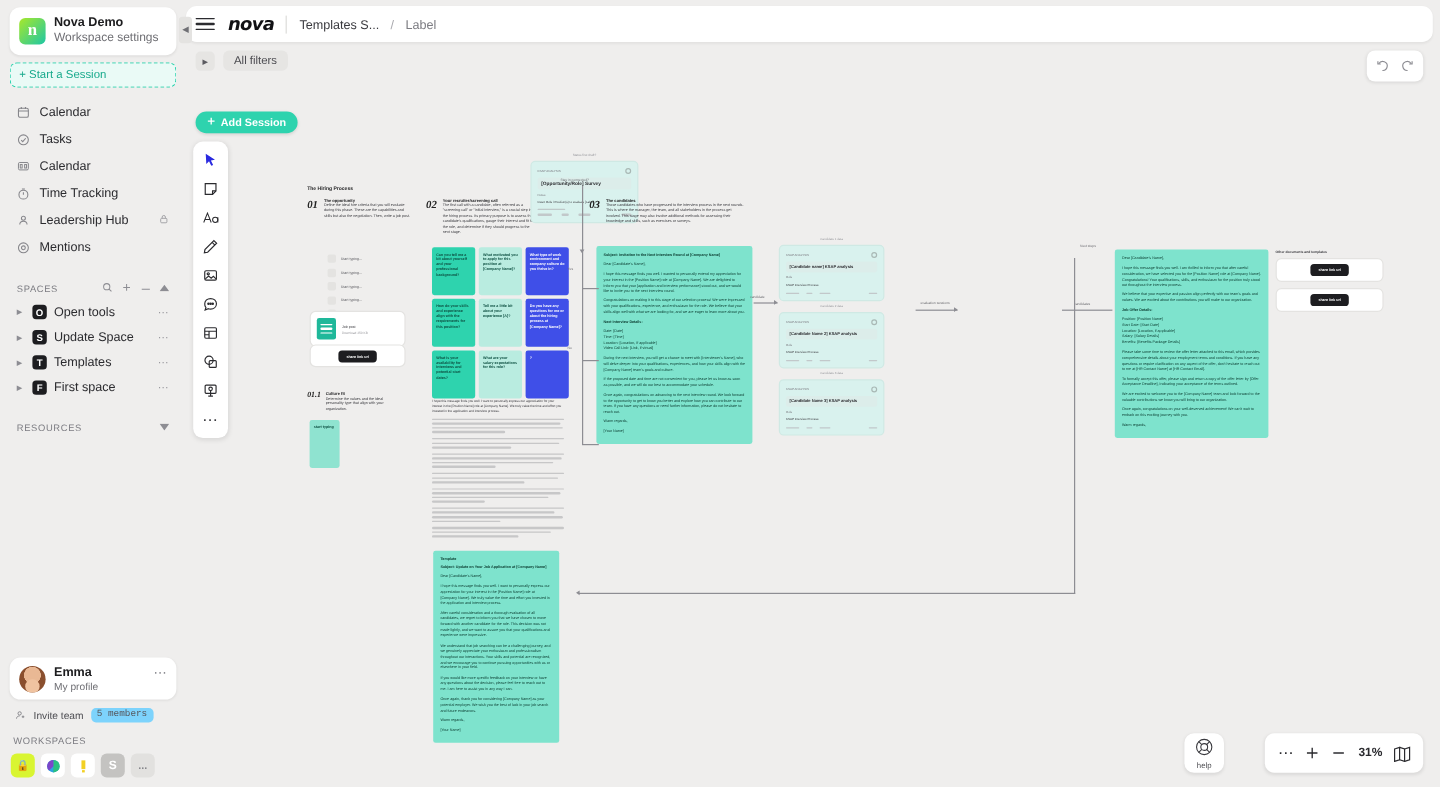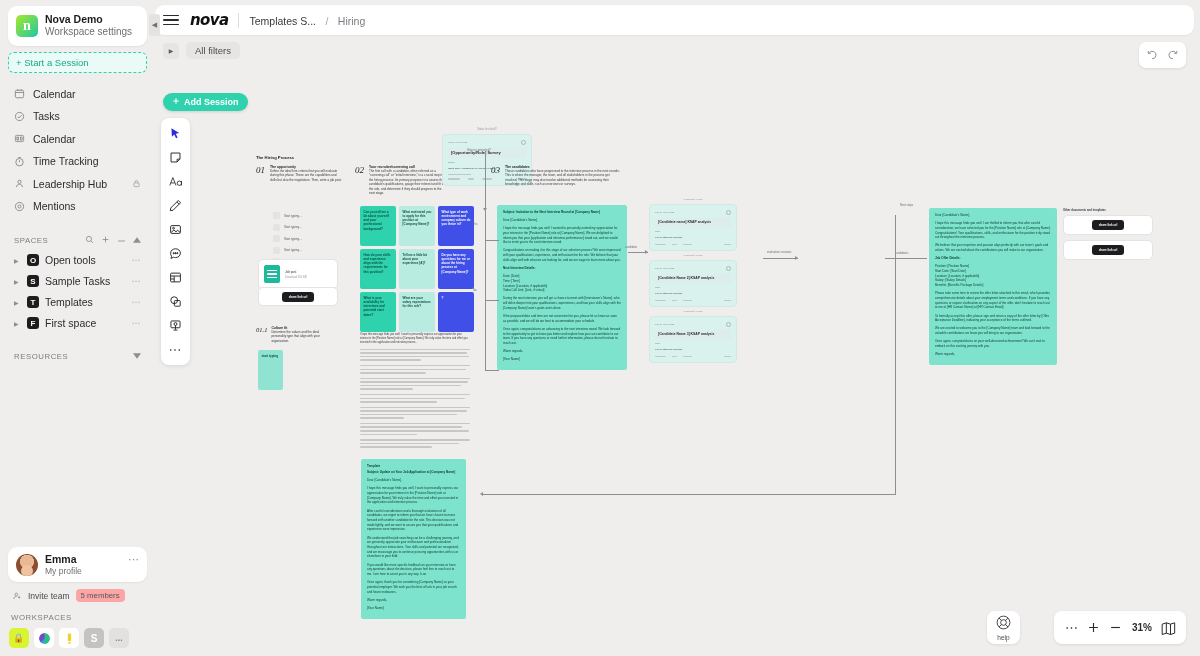--- a/index.html
+++ b/index.html
@@ -121,22 +121,22 @@
     content:""; position:absolute; left:5px; top:11px; width:12px; height:12px;
     border-radius:50%; background:#f0c3a0;
   }
   .p-name { font-size: 10.5px; color: #1d1d1f; font-weight: 600; line-height: 1.2; }
   .p-sub { font-size: 8.5px; color: #6f6f74; line-height: 1.2; }
   .profile-card .dots { margin-left: auto; color: #8d8d93; font-size: 11px; align-self: flex-start; cursor:pointer; }
 
   .invite-row { display: flex; align-items: center; gap: 6px; margin-top: 7px; padding-left: 3px; }
   .invite-row .lbl { font-size: 8.5px; color: #4b4b50; cursor: pointer; }
   .badge {
-    background: #fca5a5; color: #56565b;
-    font-size: 7.8px; border-radius: 4px; padding: 2px 5px;
+    background: #7dd3fc; color: #56565b;
+    font-size: 7.8px; border-radius: 4px; padding: 2px 5px; font-family: Liberation Mono, monospace;
   }
   .ws-head {
     font-size: 7.8px; letter-spacing: .55px; color: #7c7c82;
     text-transform: uppercase; margin-top: 11px; padding-left: 3px;
   }
   .ws-row { display: flex; gap: 5px; margin-top: 6px; padding-left: 1px; }
   .ws-tile {
     width: 20px; height: 20px; border-radius: 5px;
     display: flex; align-items: center; justify-content: center;
     font-size: 10px; font-weight: 600; cursor: pointer;
@@ -275,21 +275,21 @@
     min-width: 20px; height: 22px; border-radius: 5px;
     display:flex; align-items:center; justify-content:center;
     cursor:pointer; color:#2b2b2f; font-size: 14px;
   }
   .zb.pct { font-size: 10px; font-weight: 600; padding: 0 4px; min-width: 28px; }
   .zb.dots3 { font-size: 13px; letter-spacing:1px; }
 
   
   .bd { position: absolute; }
   .board-title { font-size: 4.2px; font-weight: 700; color: #1d1d1f; }
-  .sect-num { font-family: "Liberation Serif", serif; font-style: italic; font-size: 9px; color: #222; font-weight: 400; }
+  .sect-num { font-family: "Liberation Serif", serif; font-style: italic; font-size: 9px; color: #222; font-weight: 700; }
   .sect-h { font-size: 3.4px; font-weight: 700; color: #1d1d1f; }
   .sect-b { font-size: 3.1px; color: #3a3a3f; line-height: 1.45; }
 
   .blurline { background: #b9b9bd; height: 1.6px; border-radius: 1px; opacity:.75; }
   .txtblock div { background: #aeaeb2; height: 1.5px; border-radius: 1px; margin-bottom: 2.1px; opacity: .62; }
 
   .chk-row { display:flex; align-items:center; gap:4px; margin-bottom:4.5px; }
   .chk-box { width: 7px; height: 7px; border-radius: 1.5px; background: #e4e3e1; flex:0 0 7px; }
   .chk-lbl { font-size: 3px; color: #5b5b60; }
 
@@ -451,21 +451,21 @@
     <div>
       <div class="space-item">
         <span class="caret">▶</span>
         <span class="sq">O</span>
         <span>Open tools</span>
         <span class="dots">⋯</span>
       </div>
       <div class="space-item">
         <span class="caret">▶</span>
         <span class="sq">S</span>
-        <span>Sample Tasks</span>
+        <span>Update Space</span>
         <span class="dots">⋯</span>
       </div>
       <div class="space-item">
         <span class="caret">▶</span>
         <span class="sq">T</span>
         <span>Templates</span>
         <span class="dots">⋯</span>
       </div>
       <div class="space-item">
         <span class="caret">▶</span>
@@ -536,21 +536,21 @@
       <div class="hamb">
           <i></i>
           <i></i>
           <i></i>
         </div>
       <div class="brand">nova</div>
       <div class="vdiv"></div>
       <div>
         <span class="crumb">Templates S...</span>
         <span class="crumb-sep">/</span>
-        <span class="crumb-cur">Hiring</span>
+        <span class="crumb-cur">Label</span>
       </div>
     </div>
 
     <div class="filter-row">
       <div class="f-caret">▶</div>
       <div class="f-chip">All filters</div>
     </div>
 
     <div class="canvas">
 

